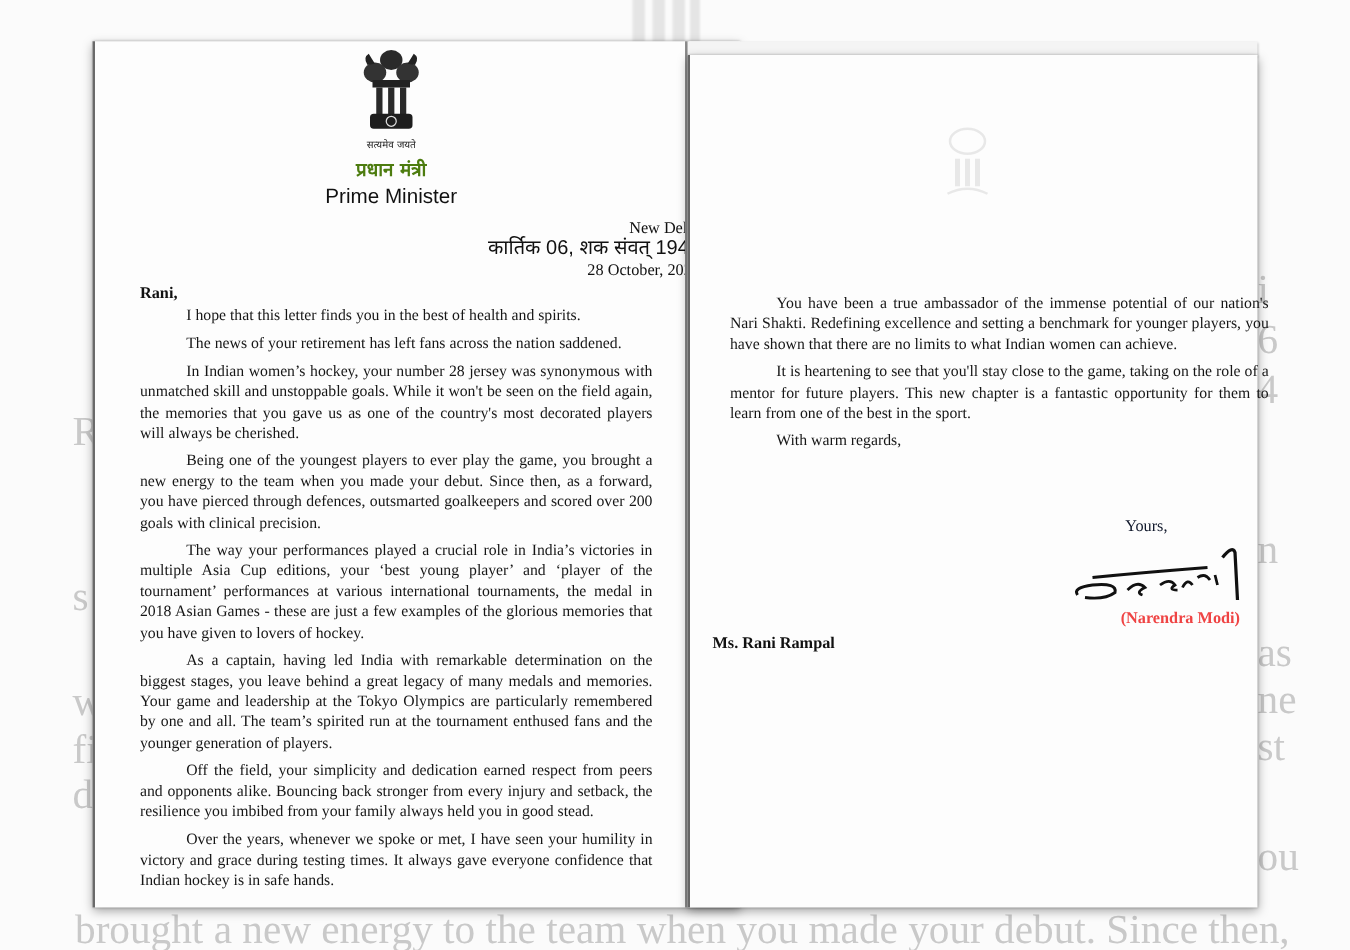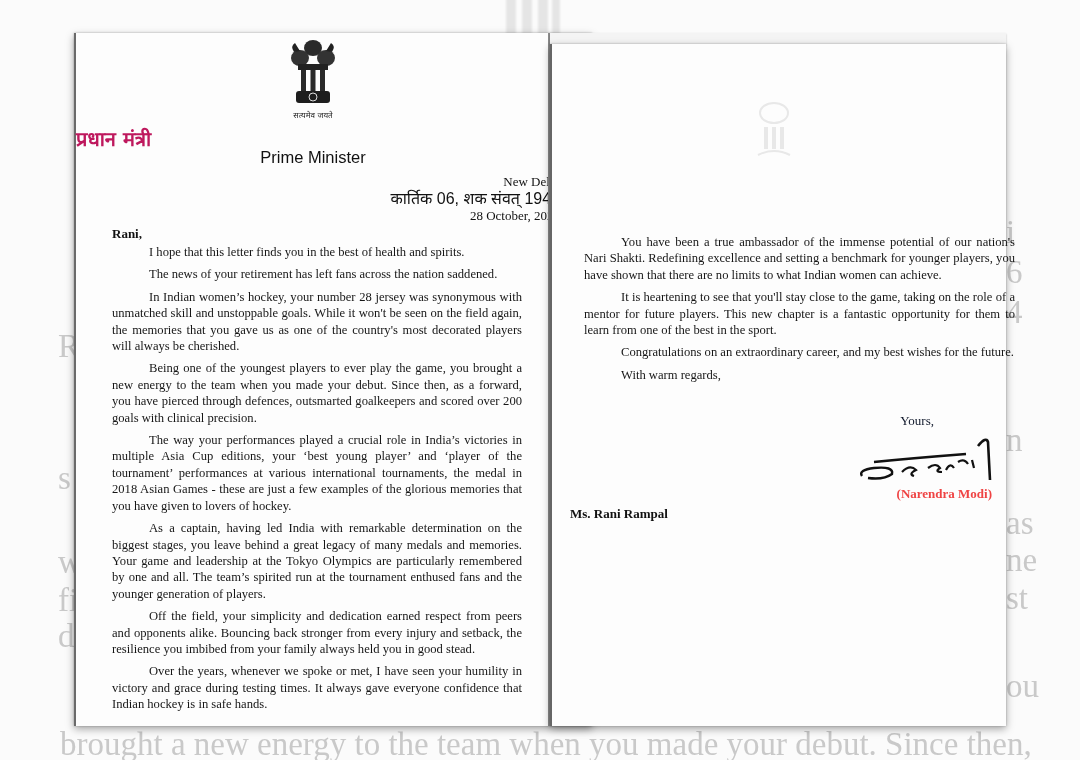--- a/index.html
+++ b/index.html
@@ -23,21 +23,21 @@
     position:absolute; background:#fdfdfd;
     box-shadow: 0 3px 8px rgba(0,0,0,0.35), 0 0 2px rgba(0,0,0,0.25);
   }
   #page-left { left:74px; top:33px; width:518px; height:693px; border-left:2px solid #6a6a6a; box-sizing:border-box; }
   #page-right-strip { left:550px; top:33px; width:456px; height:12px; background:#f4f4f4; box-shadow:0 1px 2px rgba(0,0,0,0.25); }
   #page-right { left:550px; top:44px; width:456px; height:682px; border-left:2px solid #666; box-sizing:border-box; }
   .spine { position:absolute; left:548px; top:33px; width:3px; height:693px; background:#8c8c8c; }
 
   .emblem { position:absolute; left:210px; top:5px; width:54px; height:72px; }
   .motto { position:absolute; left:0; width:474px; top:76px; text-align:center; font-size:8px; color:#222; font-family:"DejaVu Sans", sans-serif; }
-  .title-hi { position:absolute; left:0; width:474px; top:92px; font-size:20px; color:#be185d; font-family:"DejaVu Sans", sans-serif; font-weight:bold; }
+  .title-hi { position:absolute; left:0; width:474px; top:92px; text-align:center; font-size:15px; color:#4d7c0f; font-family:"DejaVu Sans", sans-serif; font-weight:bold; }
   .title-en { position:absolute; left:0; width:474px; top:115px; text-align:center; font-size:16.5px; color:#111; font-family:"Liberation Sans", sans-serif; }
   .meta { position:absolute; right:32px; top:140px; text-align:right; font-size:13px; line-height:17px; color:#111; }
   .meta .hi { font-family:Liberation Sans, sans-serif; font-size:16px; }
 
   .letter { position:absolute; font-size:12.6px; line-height:16.4px; color:#161616; text-align:justify; }
   .letter p { margin:0 0 6px 0; text-indent:37px; }
   .salutation { position:absolute; left:36px; top:193px; font-weight:bold; font-size:13px; color:#111; }
   #left-body { left:36px; top:211px; width:410px; }
   #right-body { left:32px; top:190px; width:431px; }
 
@@ -121,21 +121,20 @@
     <ellipse cx="24" cy="14" rx="14" ry="10" fill="none" stroke="#555" stroke-width="2"></ellipse>
     <rect x="14" y="28" width="4" height="22" fill="#555"></rect>
     <rect x="22" y="28" width="4" height="22" fill="#555"></rect>
     <rect x="30" y="28" width="4" height="22" fill="#555"></rect>
     <path d="M8 56 Q24 48 40 56" fill="none" stroke="#555" stroke-width="2"></path>
   </svg>
 
   <div class="letter" id="right-body">
     <p>You have been a true ambassador of the immense potential of our nation's Nari Shakti. Redefining excellence and setting a benchmark for younger players, you have shown that there are no limits to what Indian women can achieve.</p>
     <p>It is heartening to see that you'll stay close to the game, taking on the role of a mentor for future players. This new chapter is a fantastic opportunity for them to learn from one of the best in the sport.</p>
-    <p>Congratulations on an extraordinary career, and my best wishes for the future.</p>
     <p>With warm regards,</p>
   </div>
 
   <div class="yours">Yours,</div>
   <svg class="signature" viewBox="0 0 150 52">
     <path d="M8 44 Q4 38 20 36 Q40 34 38 42 Q30 48 14 46" fill="none" stroke="#111" stroke-width="2.4"></path>
     <path d="M20 30 Q60 26 112 22" fill="none" stroke="#111" stroke-width="2.6"></path>
     <path d="M48 40 Q56 32 62 38 Q54 42 60 44" fill="none" stroke="#111" stroke-width="2.2"></path>
     <path d="M74 36 Q82 30 86 36 Q80 40 88 40 M92 38 Q96 30 100 36" fill="none" stroke="#111" stroke-width="2.2"></path>
     <path d="M104 30 Q110 26 114 32 M118 28 L120 36" fill="none" stroke="#111" stroke-width="2.2"></path>

